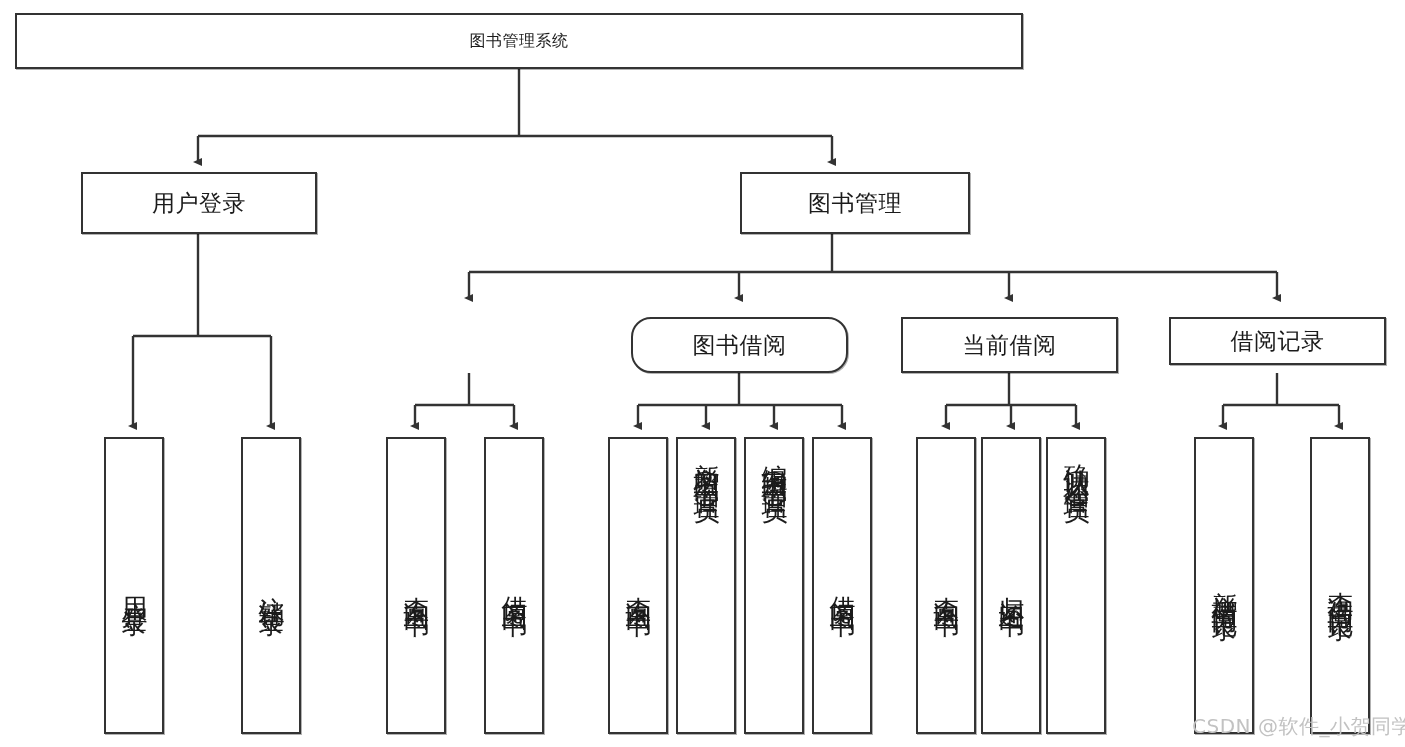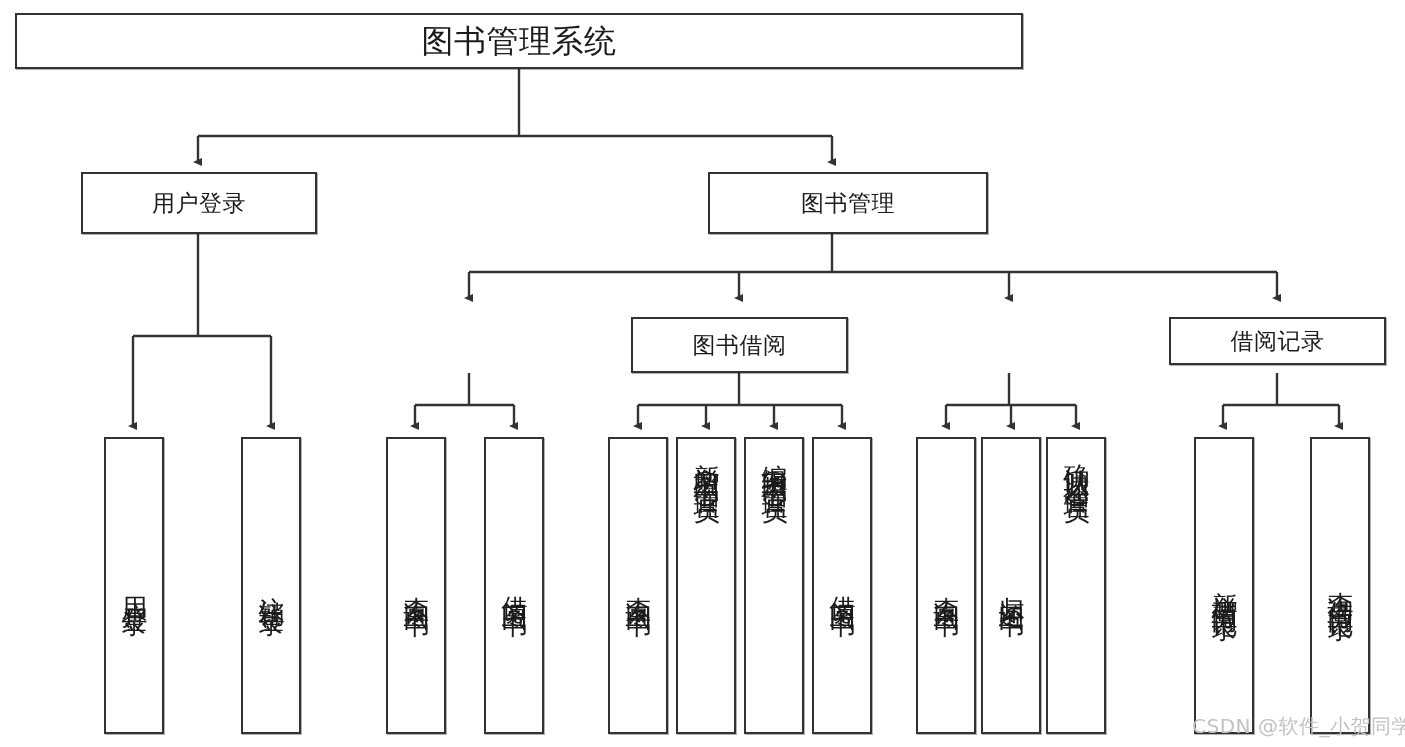--- a/index.html
+++ b/index.html
@@ -41,21 +41,21 @@
     text-align: center;
     line-height: 1.08;
     letter-spacing: 0.5px;
   }
   
   .node.h .label {
     font-size: 23px;
     white-space: nowrap;
   }
   .node.root .label {
-    font-size: 32px;
+    font-size: 16px;
   }
   
   .node.v {
     align-items: center;
     padding-top: 4px;
     padding-bottom: 4px;
   }
   .node.v .label {
     writing-mode: vertical-rl;
     text-orientation: upright;
@@ -130,26 +130,29 @@
     </g>
   </svg>
 
   <div class="node h root" style="left:15px; top:13px; width:1008px; height:56px;">
     <span class="label">图书管理系统</span>
   </div>
 
   <div class="node h" style="left:81px; top:172px; width:236px; height:62px;">
     <span class="label">用户登录</span>
   </div>
-  <div class="node h" style="left:708px; top:172px; width:280px; height:62px;">
+  <div class="node h" style="left:740px; top:172px; width:230px; height:62px;">
     <span class="label">图书管理</span>
   </div>
 
-  <div class="node h" style="left:631px; top:317px; width:217px; height:56px;">
+  <div class="node h" style="left:631px; top:317px; width:217px; height:56px;border-radius:20px;">
     <span class="label">图书借阅</span>
+  </div>
+  <div class="node h" style="left:901px; top:317px; width:217px; height:56px;">
+    <span class="label">当前借阅</span>
   </div>
   <div class="node h" style="left:1169px; top:317px; width:217px; height:48px;">
     <span class="label">借阅记录</span>
   </div>
 
   <div class="node v" style="left:104px; top:437px; width:60px; height:297px;">
     <span class="label">用户登录</span>
   </div>
   <div class="node v" style="left:241px; top:437px; width:60px; height:297px;">
     <span class="label">注销登录</span>

